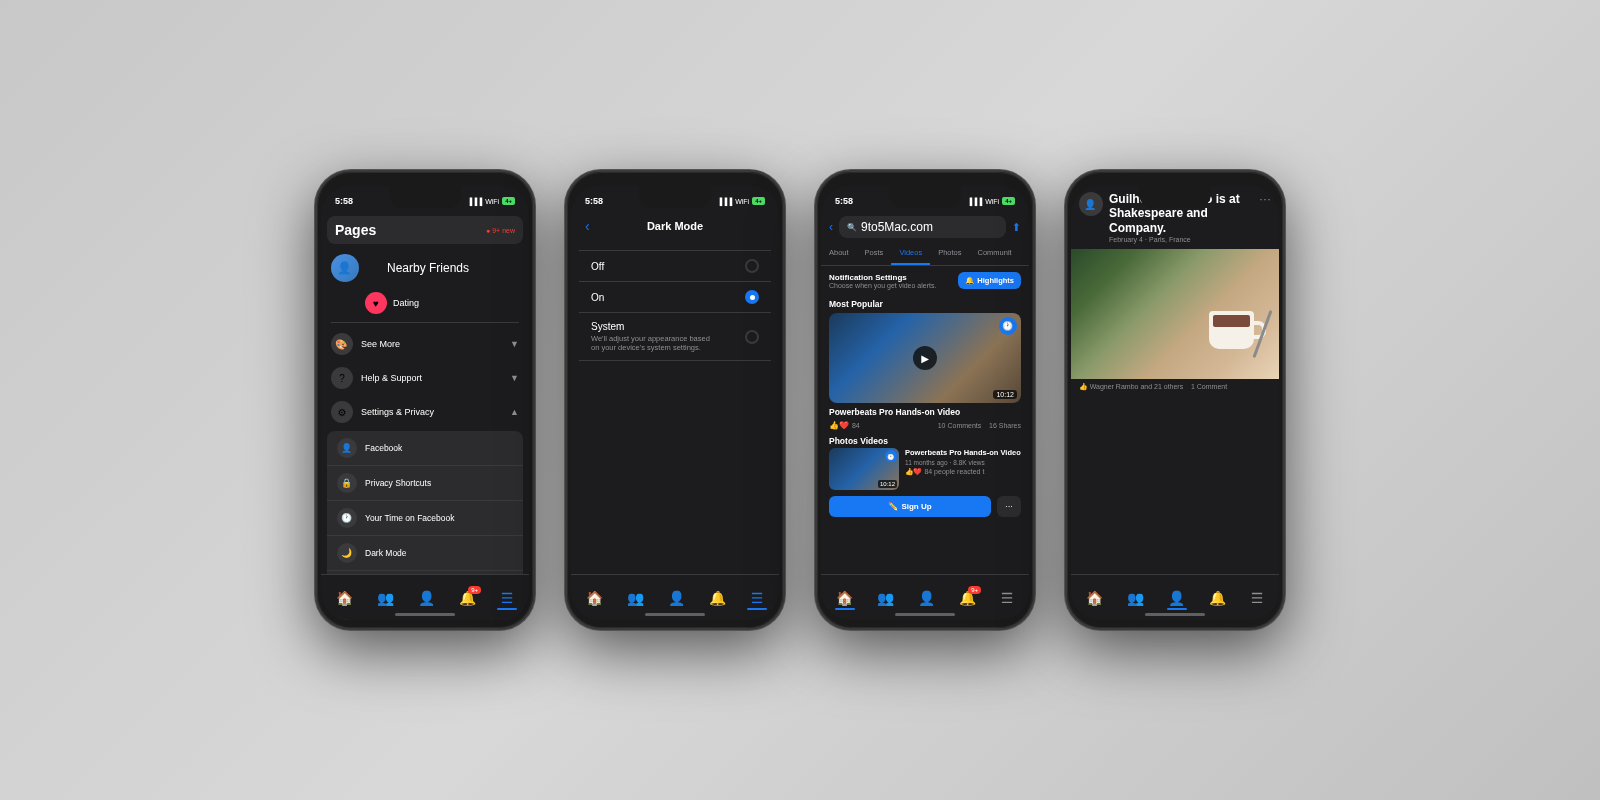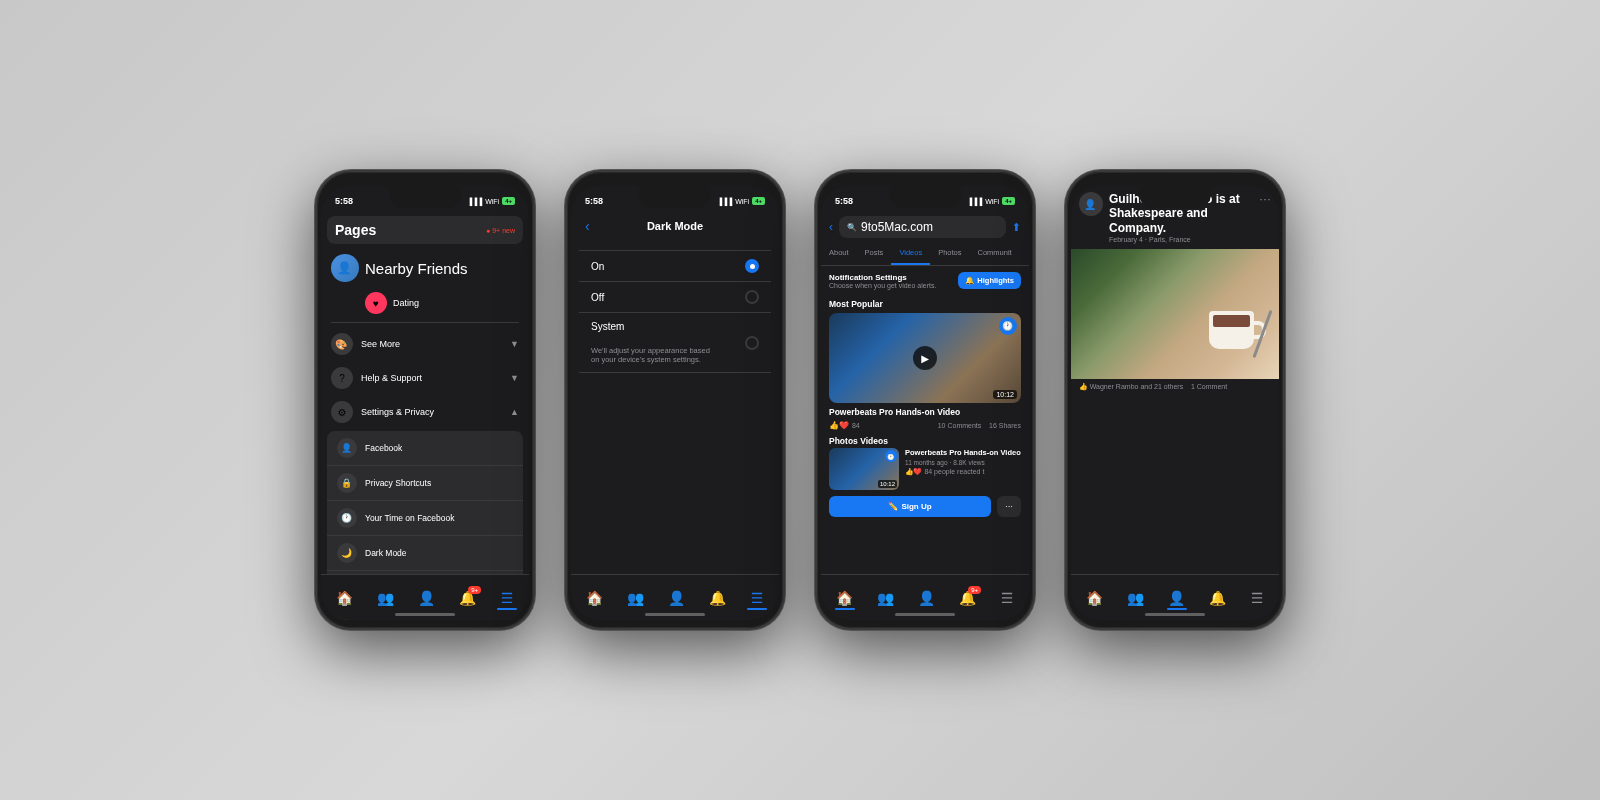--- a/index.html
+++ b/index.html
@@ -128,22 +128,23 @@
       height: 28px;
       border-radius: 50%;
       background: linear-gradient(135deg, #4a90e2, #357abd);
       display: flex;
       align-items: center;
       justify-content: center;
       font-size: 12px;
     }
 
     .nearby-label {
-      font-size: 15px;
-      color: #fff;
+      font-size: 12px;
+      color: #fff;
+      margin-left: 22px;
     }
 
     .dating-row {
       display: flex;
       align-items: center;
       gap: 6px;
       padding: 4px 10px;
       margin-left: 34px;
     }
 
@@ -366,21 +367,21 @@
     }
 
     .dark-option-label {
       font-size: 10px;
       color: #fff;
     }
 
     .dark-option-desc {
       font-size: 7.5px;
       color: #8e8e93;
-      margin-top: 14px;
+      margin-top: 2px;
       max-width: 120px;
     }
 
     .radio-button {
       width: 14px;
       height: 14px;
       border-radius: 50%;
       border: 2px solid #3a3a3c;
       display: flex;
       align-items: center;
@@ -973,29 +974,29 @@
 
       <div class="p2-content">
         <div class="p2-header">
           <span class="p2-back">‹</span>
           <span class="p2-title">Dark Mode</span>
         </div>
 
         <div class="dark-mode-options">
 
           <div class="dark-mode-option">
+            <span class="dark-option-label">Off</span>
+            <div class="radio-button"></div>
+          </div>
+
+          <div class="dark-mode-option">
             <span class="dark-option-label">On</span>
             <div class="radio-button selected">
               <div class="radio-inner"></div>
             </div>
-          </div>
-
-          <div class="dark-mode-option">
-            <span class="dark-option-label">Off</span>
-            <div class="radio-button"></div>
           </div>
 
           <div class="dark-mode-option">
             <div>
               <div class="dark-option-label">System</div>
               <div class="dark-option-desc">We'll adjust your appearance based on your device's system settings.</div>
             </div>
             <div class="radio-button"></div>
           </div>
         </div>

